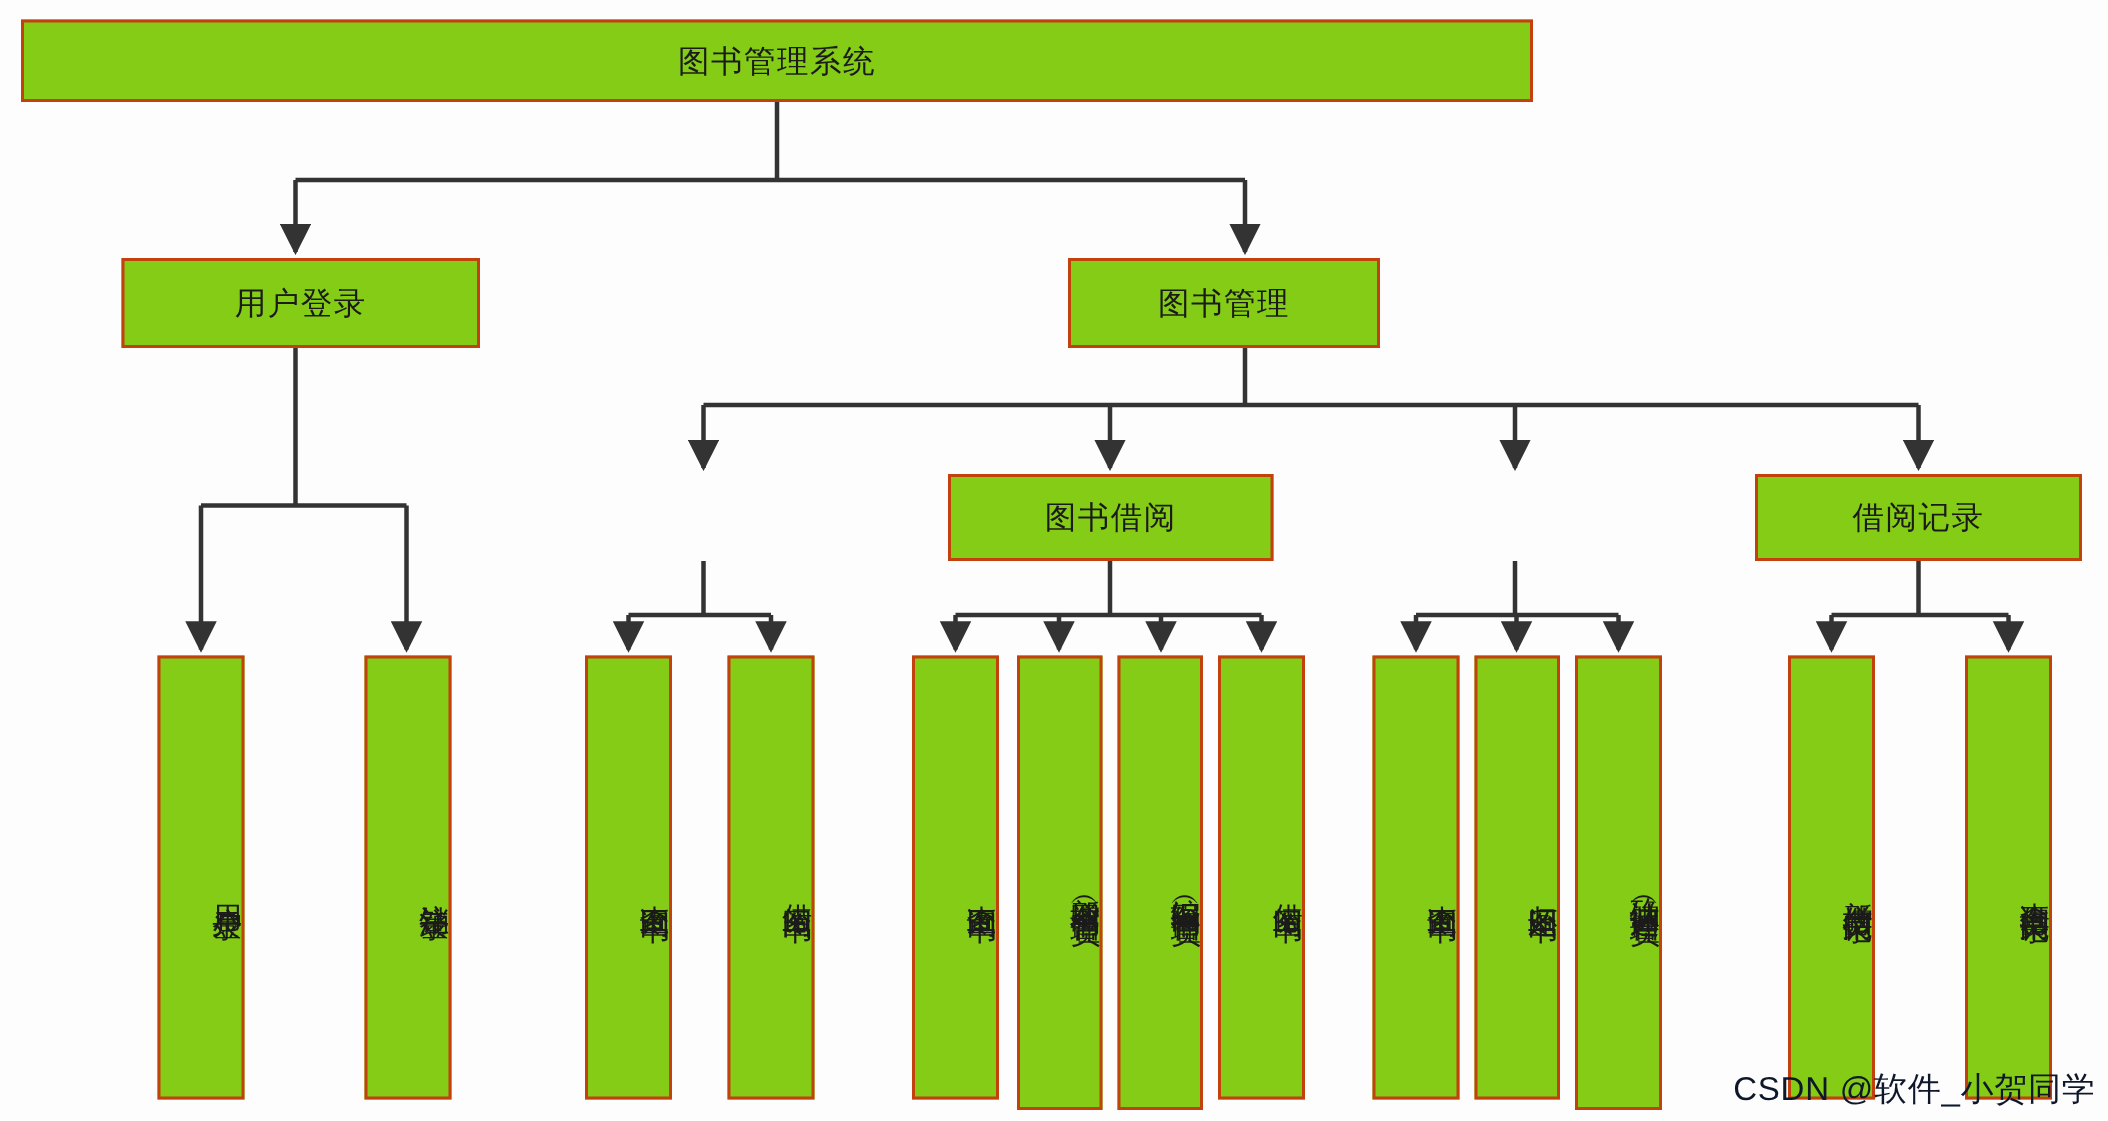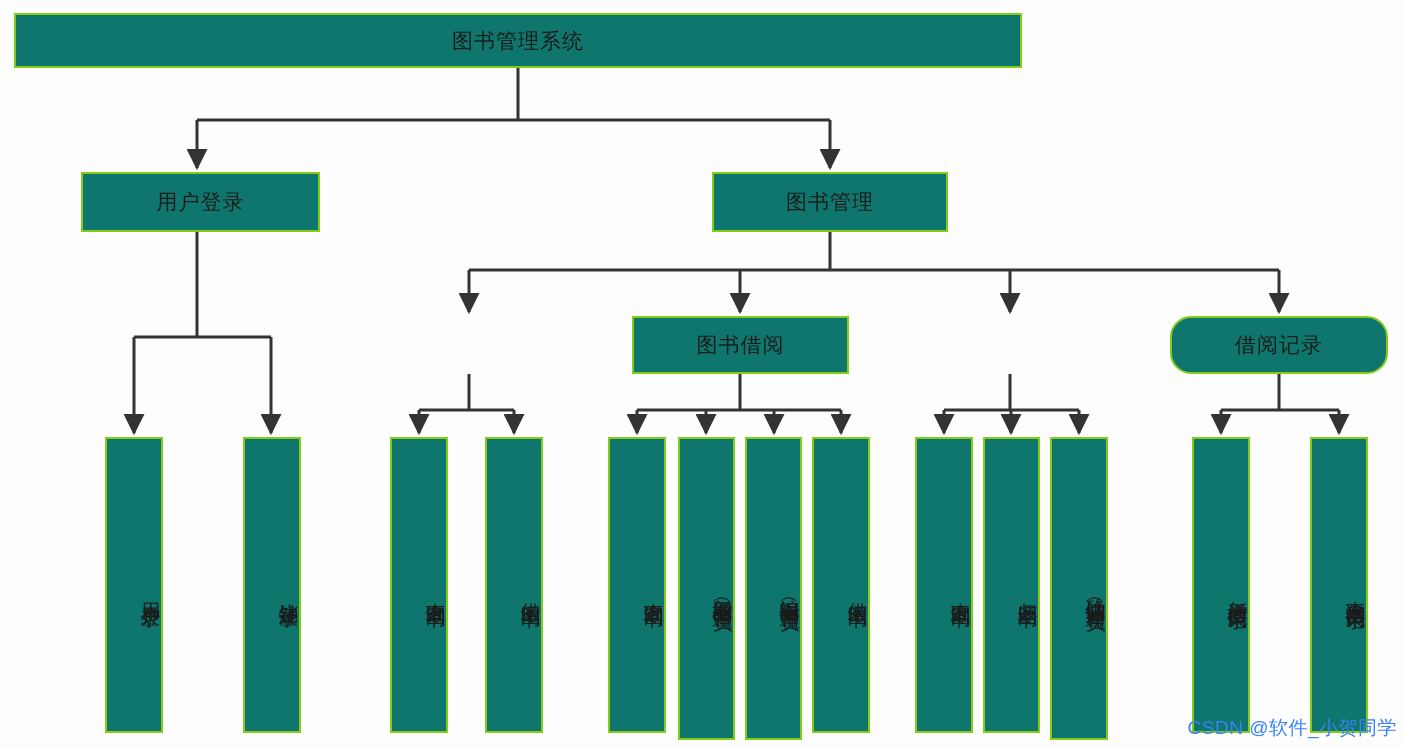--- a/index.html
+++ b/index.html
@@ -18,22 +18,22 @@
   #wires {
     position: absolute;
     left: 0; top: 0;
     width: 1405px;
     height: 747px;
     pointer-events: none;
   }
   .node {
     position: absolute;
     box-sizing: border-box;
-    background: #0f766e;
-    border: 2px solid #84cc16;
+    background: #84cc16;
+    border: 2px solid #c2410c;
     display: flex;
     align-items: center;
     justify-content: center;
     color: #1b1b1b;
   }
   .node.h {
     font-size: 21px;
     letter-spacing: 1px;
   }
   .node.v {
@@ -50,22 +50,22 @@
     padding-top: 6px;
   }
   .node-label {
     white-space: pre-line;
     text-align: center;
   }
   .watermark {
     position: absolute;
     right: 8px;
     bottom: 6px;
-    font-size: 19px;
-    color: #3b82f6;
+    font-size: 22px;
+    color: #0f172a;
     letter-spacing: 0.5px;
     white-space: nowrap;
   }
 </style>
 </head>
 <body>
 
 <div id="stage">
 
   <svg id="wires" viewBox="0 0 1405 747" xmlns="http://www.w3.org/2000/svg">
@@ -118,28 +118,28 @@
     </g>
   </svg>
 
   <div class="node h" style="left:14px; top:13px; width:1008px; height:55px;">
     <span class="node-label">图书管理系统</span>
   </div>
 
   <div class="node h" style="left:81px; top:172px; width:239px; height:60px;">
     <span class="node-label">用户登录</span>
   </div>
-  <div class="node h" style="left:712px; top:172px; width:236px; height:60px;font-family:Liberation Mono, monospace;">
+  <div class="node h" style="left:712px; top:172px; width:208px; height:60px;font-family:Liberation Mono, monospace;">
     <span class="node-label">图书管理</span>
   </div>
 
   <div class="node h" style="left:632px; top:316px; width:217px; height:58px;">
     <span class="node-label">图书借阅</span>
   </div>
-  <div class="node h" style="left:1170px; top:316px; width:218px; height:58px;border-radius:21px;">
+  <div class="node h" style="left:1170px; top:316px; width:218px; height:58px;">
     <span class="node-label">借阅记录</span>
   </div>
 
   <div class="node v" style="left:105px; top:437px; width:58px; height:296px;">
     <span class="node-label">用户登录</span>
   </div>
   <div class="node v" style="left:243px; top:437px; width:58px; height:296px;">
     <span class="node-label">注销登录</span>
   </div>
 

